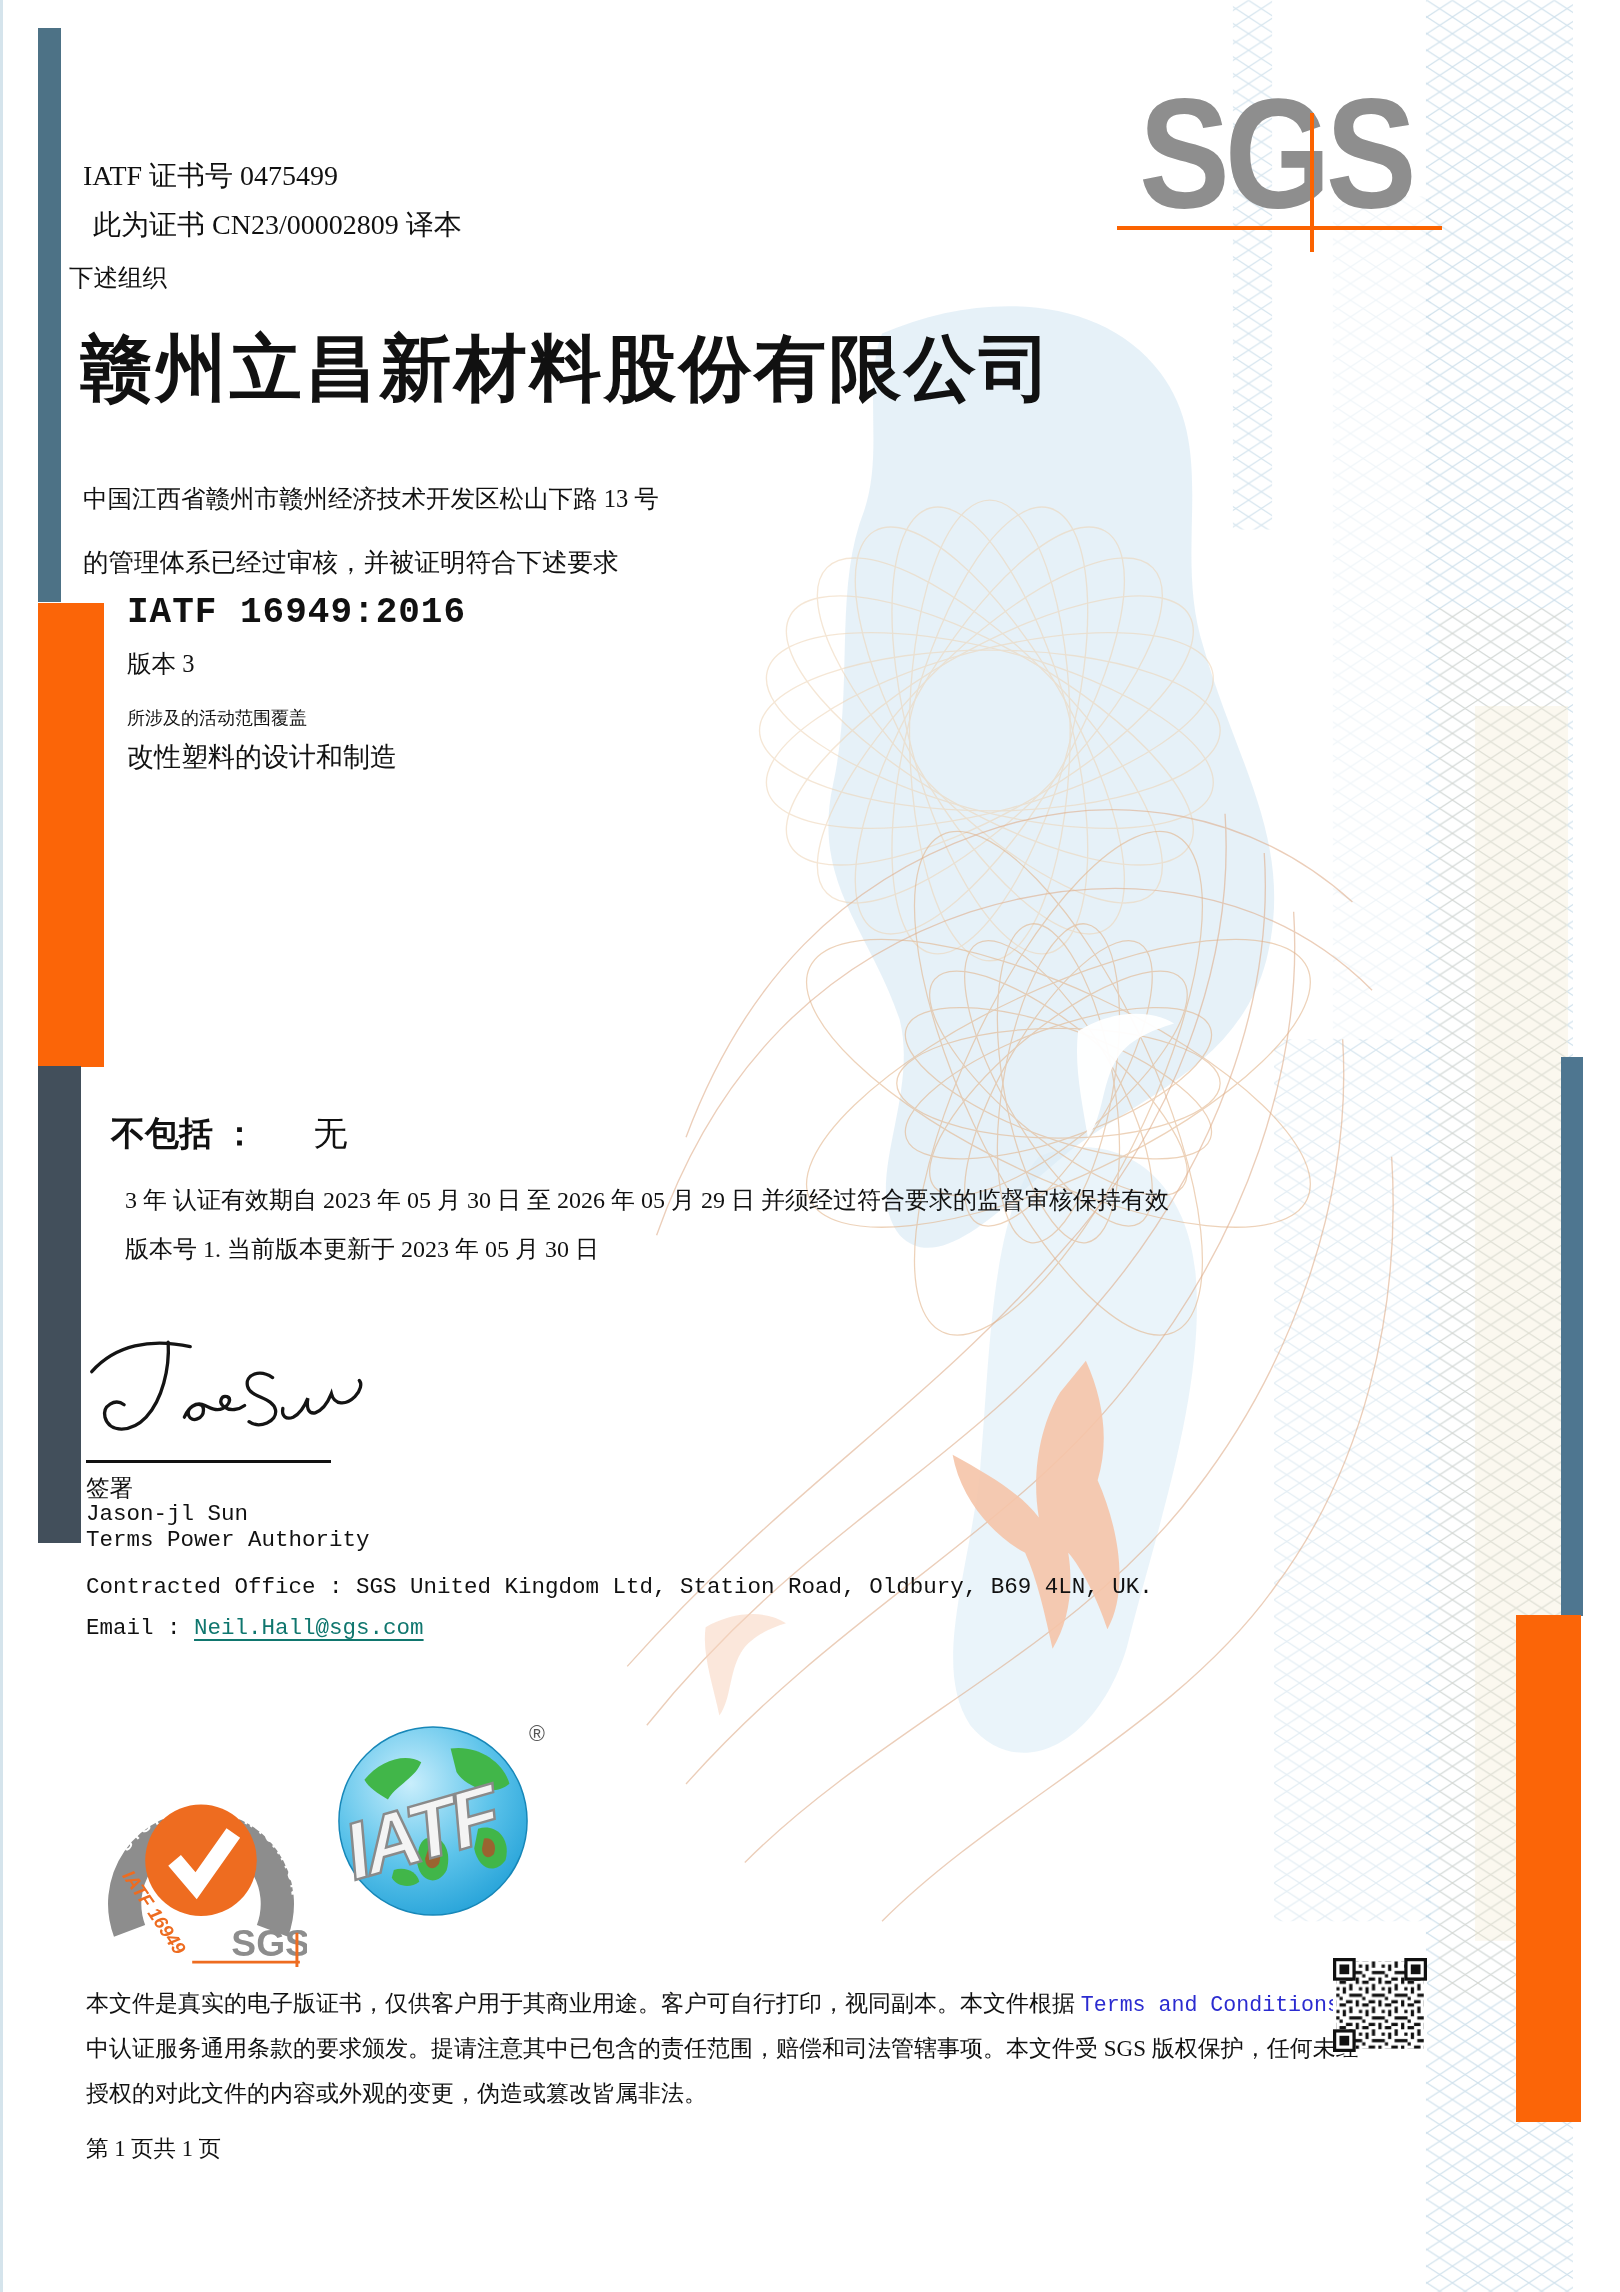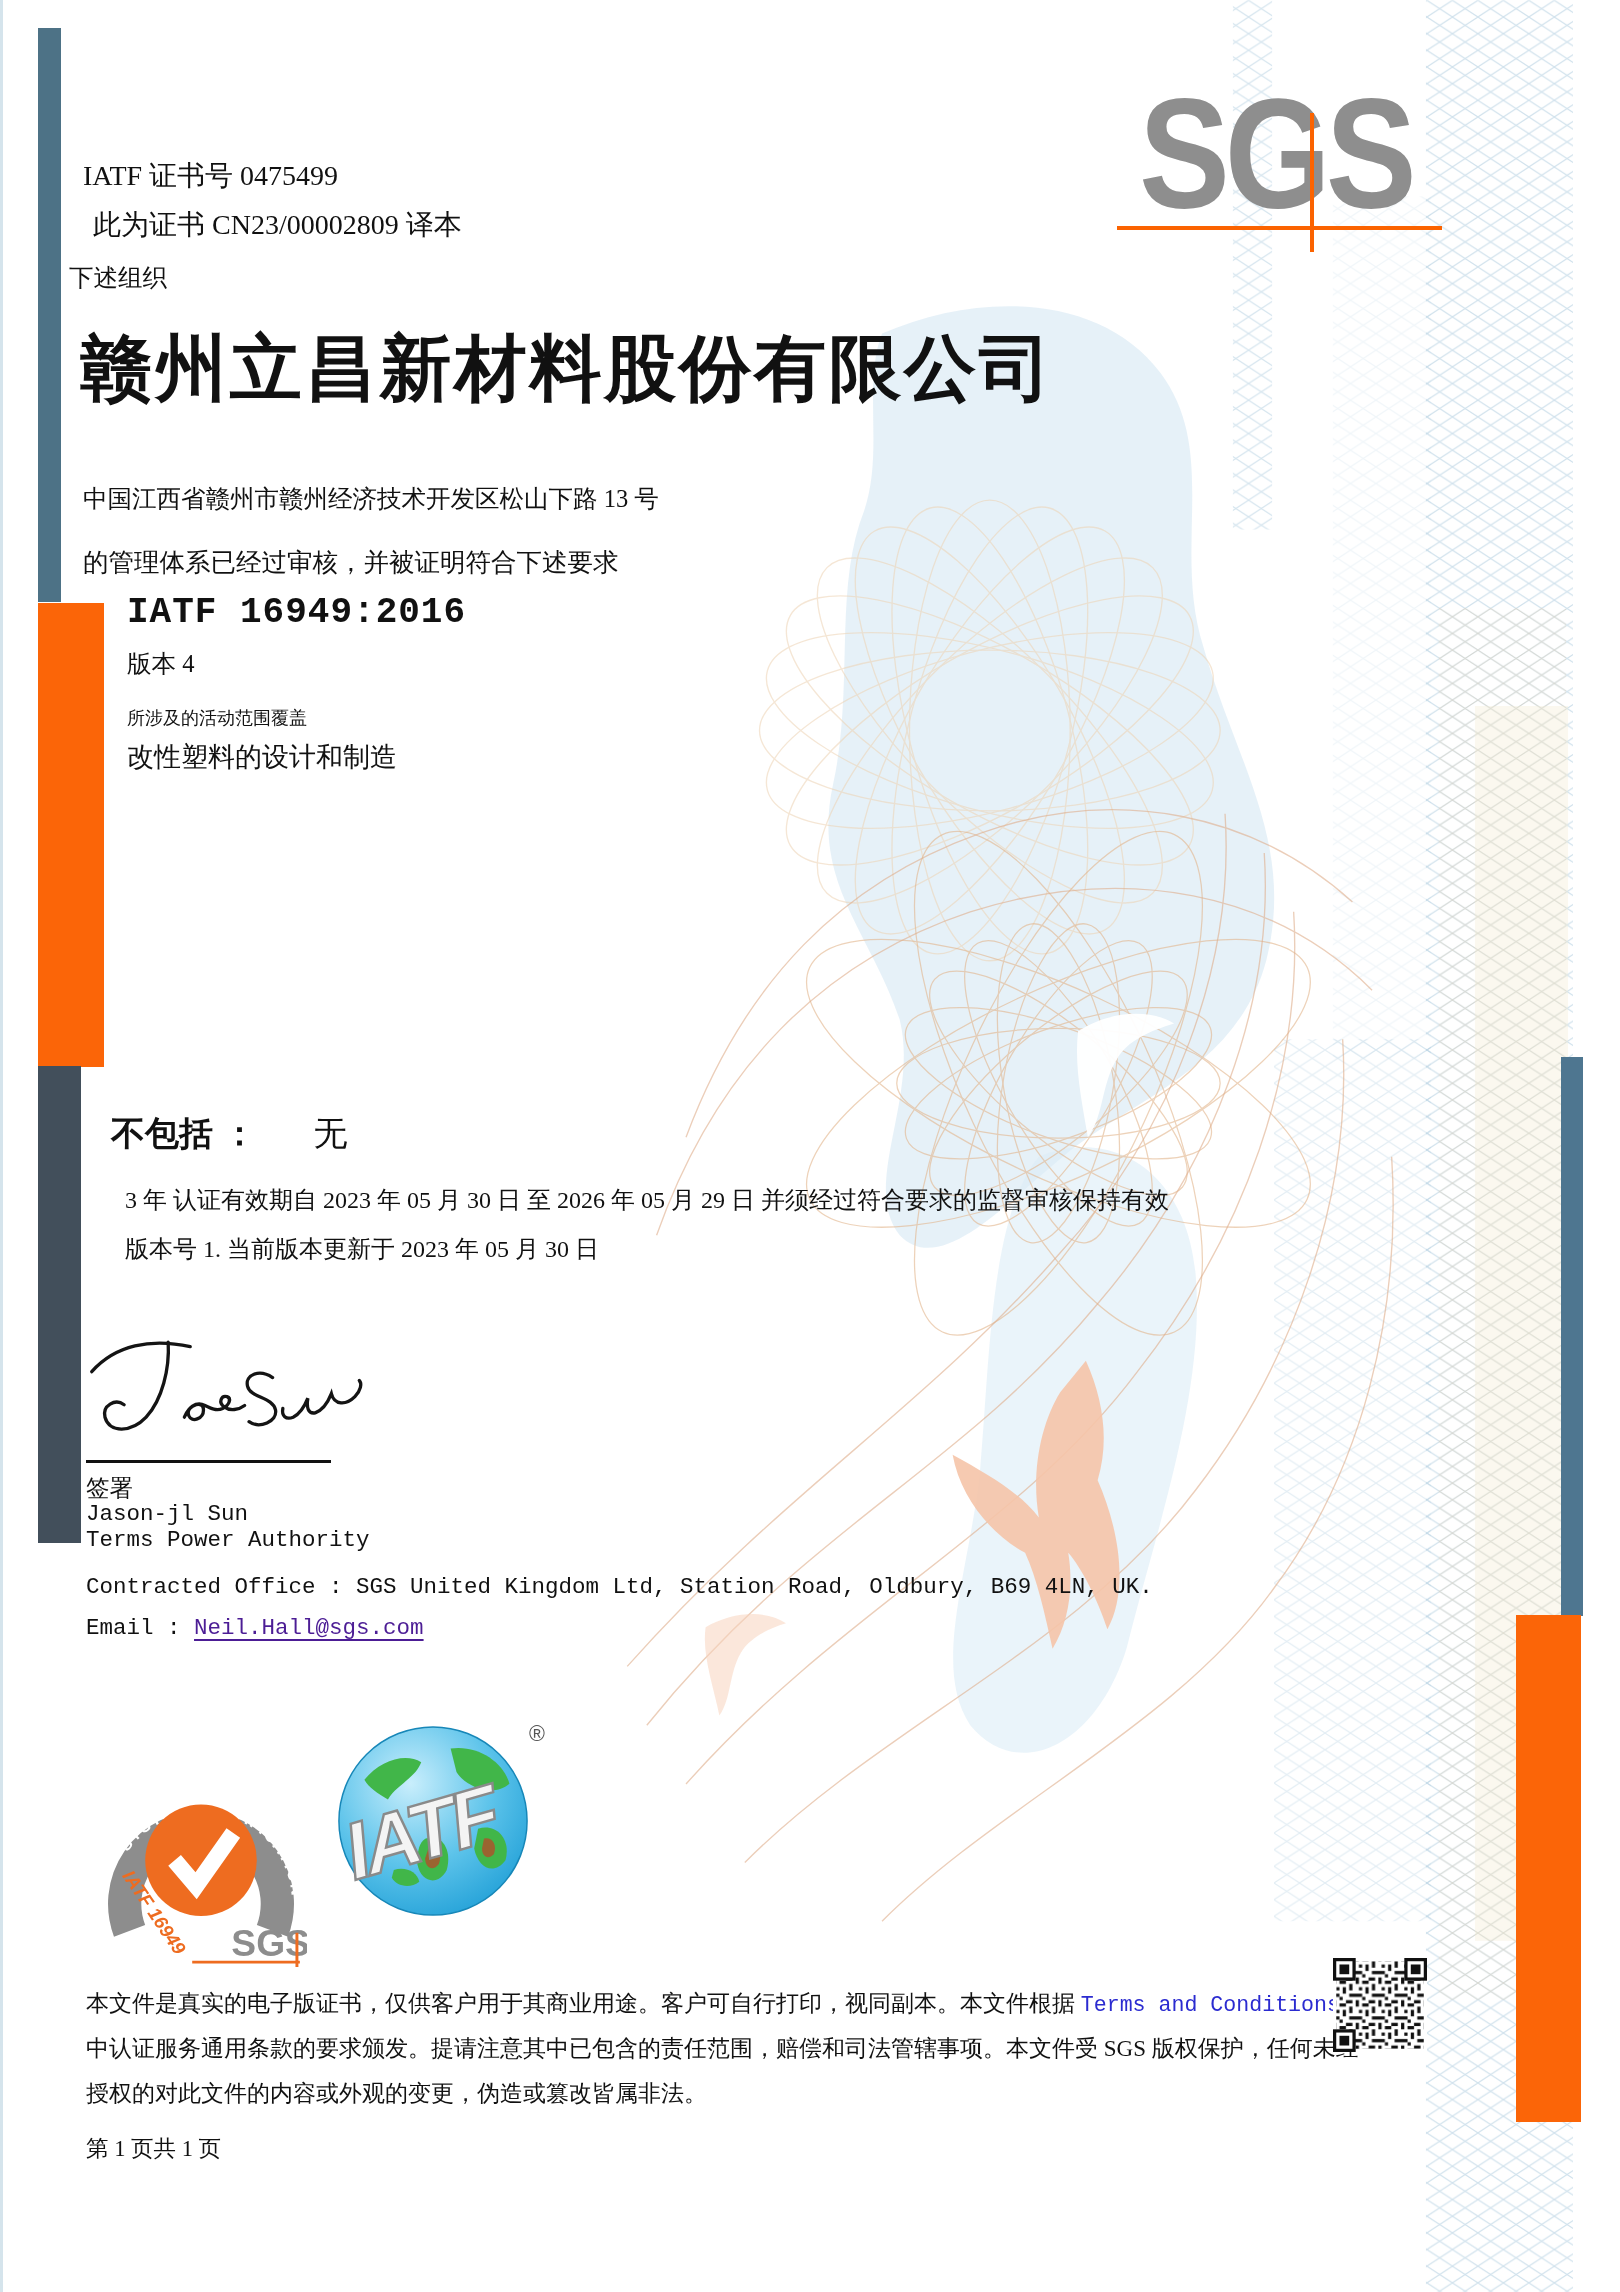--- a/index.html
+++ b/index.html
@@ -32,21 +32,21 @@
   #exclusion .lbl{font-family:"Liberation Sans","DejaVu Sans",sans-serif;font-weight:700;}
   #exclusion .val{margin-left:57px;}
   #validity{left:125px;top:1184px;font-size:24px;}
   #revision{left:125px;top:1233px;font-size:24px;}
   #sig-line{left:86px;top:1460px;width:245px;height:2.9px;background:#111;z-index:4;}
   #sign-label{left:86px;top:1472px;font-size:23.5px;}
   #signer-name{left:86px;top:1501px;font-size:22.5px;font-family:"Liberation Mono","DejaVu Sans Mono",monospace;}
   #signer-title{left:86px;top:1527px;font-size:22.5px;font-family:"Liberation Mono","DejaVu Sans Mono",monospace;}
   #office-line{left:86px;top:1574px;font-size:22.5px;font-family:"Liberation Mono","DejaVu Sans Mono",monospace;}
   #email-line{left:86px;top:1615px;font-size:22.5px;font-family:"Liberation Mono","DejaVu Sans Mono",monospace;}
-  #email-line a{color:#4c1d95;text-decoration:underline;text-underline-offset:4.9px;}
+  #email-line a{color:#0f766e;text-decoration:underline;text-underline-offset:4.9px;}
   
   #sgs-logo-text{left:1139px;top:76px;font-size:155px;line-height:155px;font-weight:800;
     font-family:"Liberation Sans","DejaVu Sans",sans-serif;color:#8e8e8e;
     transform:scaleX(.88);transform-origin:left top;letter-spacing:-5.9px;z-index:4;}
   #sgs-hline{left:1117px;top:226px;width:325px;height:3.9px;background:#fb6300;z-index:5;}
   #sgs-vline{left:1310px;top:113px;width:3.9px;height:139px;background:#fb6300;z-index:5;}
   
   #signature-svg{left:80px;top:1313px;z-index:4;}
   
   #sgs-badge{left:96px;top:1737px;z-index:4;}
@@ -170,21 +170,21 @@
 <div id="sgs-hline" class="abs"></div>
 <div id="sgs-vline" class="abs"></div>
 
 <div id="cert-no" class="txt">IATF 证书号 0475499</div>
 <div id="cert-trans" class="txt">此为证书 CN23/00002809 译本</div>
 <div id="org-intro" class="txt">下述组织</div>
 <div id="company-name" class="txt">赣州立昌新材料股份有限公司</div>
 <div id="address" class="txt">中国江西省赣州市赣州经济技术开发区松山下路 13 号</div>
 <div id="audit-statement" class="txt">的管理体系已经过审核，并被证明符合下述要求</div>
 <div id="standard" class="txt">IATF 16949:2016</div>
-<div id="version" class="txt">版本 4</div>
+<div id="version" class="txt">版本 3</div>
 <div id="scope-intro" class="txt">所涉及的活动范围覆盖</div>
 <div id="scope-line" class="txt">改性塑料的设计和制造</div>
 <div id="exclusion" class="txt">
   <span class="lbl">不包括 ：</span><span class="val">无</span>
 </div>
 <div id="validity" class="txt">3 年 认证有效期自 2023 年 05 月 30 日 至 2026 年 05 月 29 日 并须经过符合要求的监督审核保持有效</div>
 <div id="revision" class="txt">版本号 1. 当前版本更新于 2023 年 05 月 30 日</div>
 
 <svg id="signature-svg" class="abs" width="294" height="157" viewBox="0 0 400 170">
   <g fill="none" stroke="#141414" stroke-width="4.5" stroke-linecap="round">

